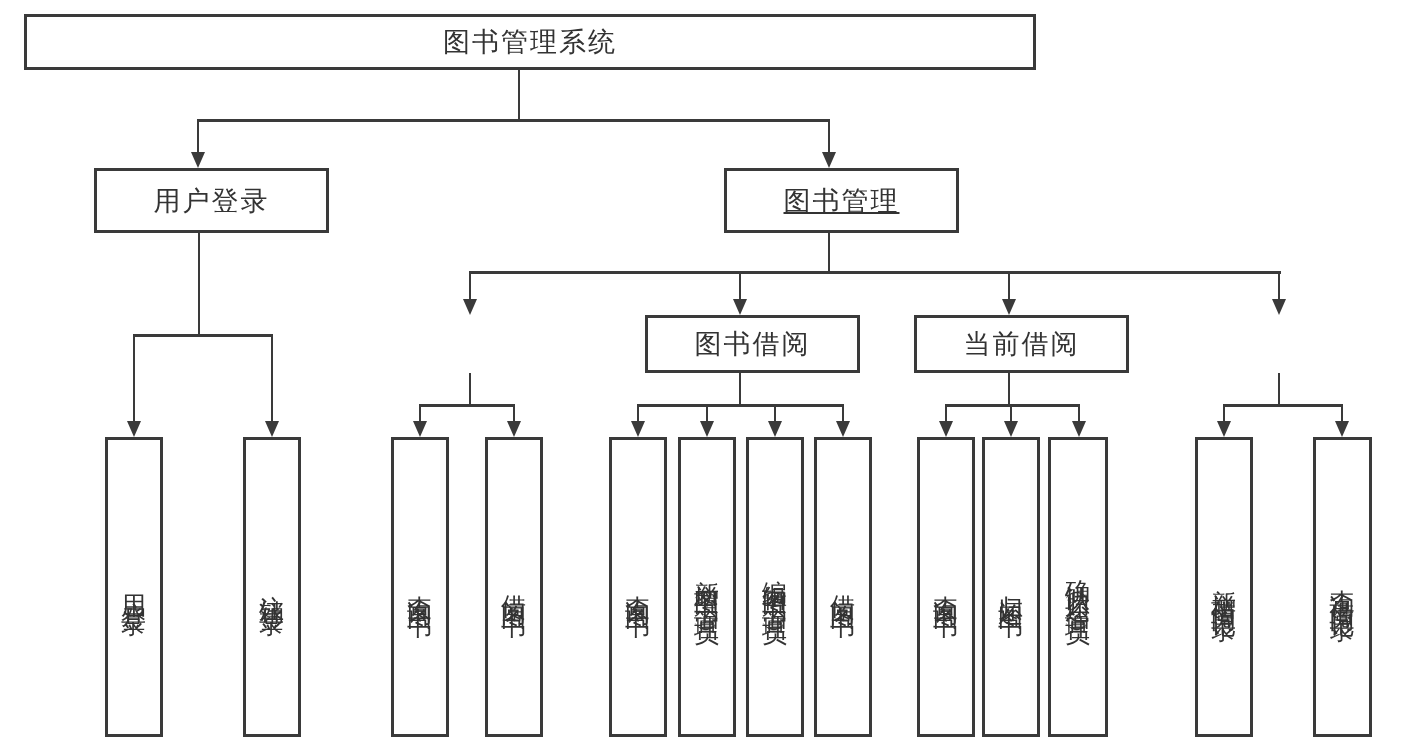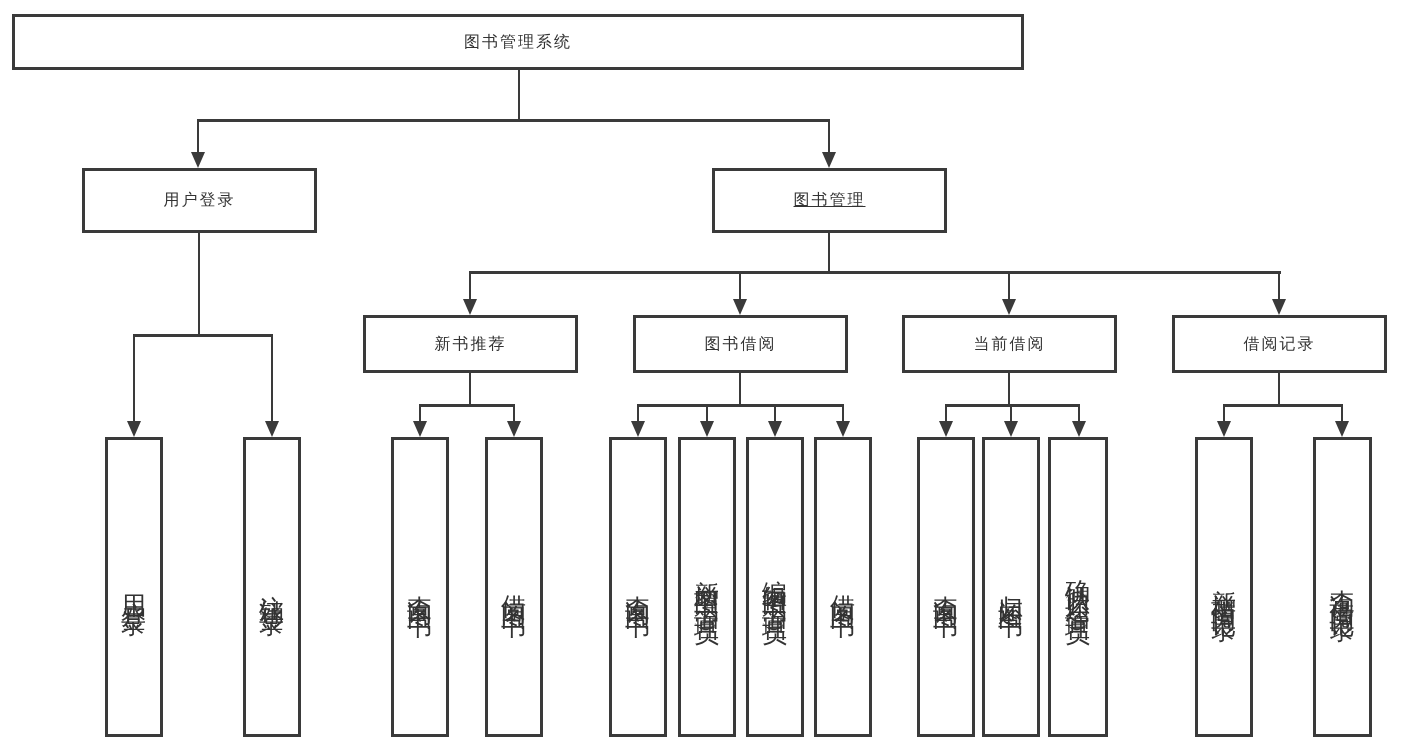--- a/index.html
+++ b/index.html
@@ -4,21 +4,21 @@
 <style>
   html,body{margin:0;padding:0;background:#ffffff;}
   #canvas{
     position:relative;width:1405px;height:747px;background:#ffffff;overflow:hidden;
     font-family:"Liberation Sans","DejaVu Sans",sans-serif;color:#333333;
   }
   
   .hbox{
     position:absolute;box-sizing:border-box;background:#ffffff;
     border:3px solid #3a3a3a;display:flex;align-items:center;justify-content:center;
-    font-size:16px;letter-spacing:2px;white-space:nowrap;
+    font-size:27px;letter-spacing:2px;white-space:nowrap;margin-left:12px;
   }
   .vbox{
     position:absolute;box-sizing:border-box;background:#ffffff;
     border:3px solid #3a3a3a;top:437px;height:300px;
     display:flex;align-items:center;justify-content:center;
     writing-mode:vertical-rl;text-orientation:mixed;
     font-size:25px;letter-spacing:6px;line-height:1.2;
   }
   .l3{top:315px;height:58px;width:215px;}
   
@@ -66,24 +66,22 @@
   <div class="h" style="left:469px;top:271px;width:812px;"></div>
   <div class="v" style="left:468.8px;top:271px;height:30px;"></div>
   <div class="a" style="left:463px;top:299px;"></div>
   <div class="v" style="left:738.8px;top:271px;height:30px;"></div>
   <div class="a" style="left:733px;top:299px;"></div>
   <div class="v" style="left:1007.8px;top:271px;height:30px;"></div>
   <div class="a" style="left:1002px;top:299px;"></div>
   <div class="v" style="left:1277.8px;top:271px;height:30px;"></div>
   <div class="a" style="left:1272px;top:299px;"></div>
 
-  <div class="hbox l3" style="left:363px;">新书推荐</div>
   <div class="hbox l3" style="left:633px;">图书借阅</div>
   <div class="hbox l3" style="left:902px;">当前借阅</div>
-  <div class="hbox l3" style="left:1172px;">借阅记录</div>
 
   <div class="v" style="left:468.8px;top:373px;height:33px;"></div>
   <div class="h" style="left:419px;top:404px;width:96px;"></div>
   <div class="v" style="left:418.8px;top:404px;height:19px;"></div>
   <div class="a" style="left:413px;top:421px;"></div>
   <div class="v" style="left:512.8px;top:404px;height:19px;"></div>
   <div class="a" style="left:507px;top:421px;"></div>
 
   <div class="v" style="left:738.8px;top:373px;height:33px;"></div>
   <div class="h" style="left:637px;top:404px;width:207px;"></div>

